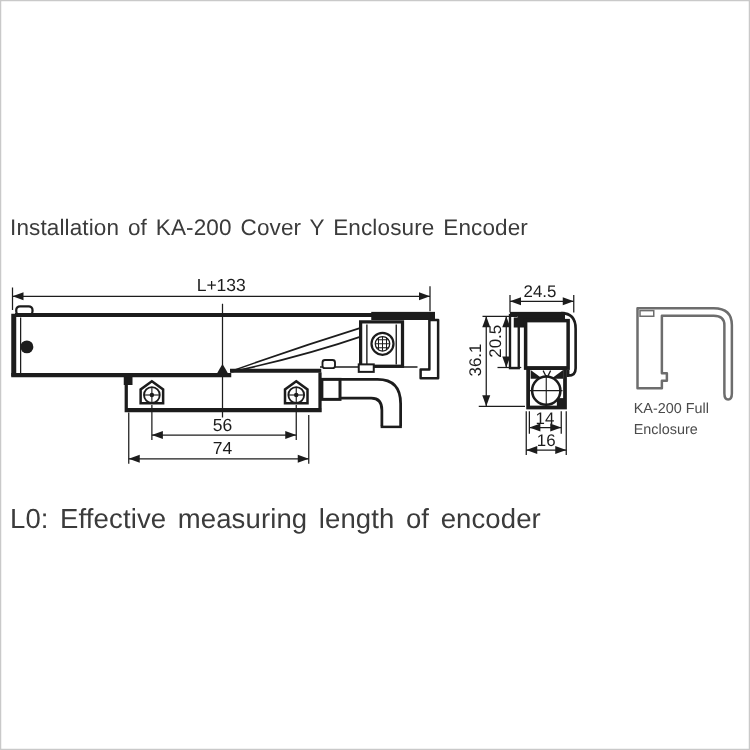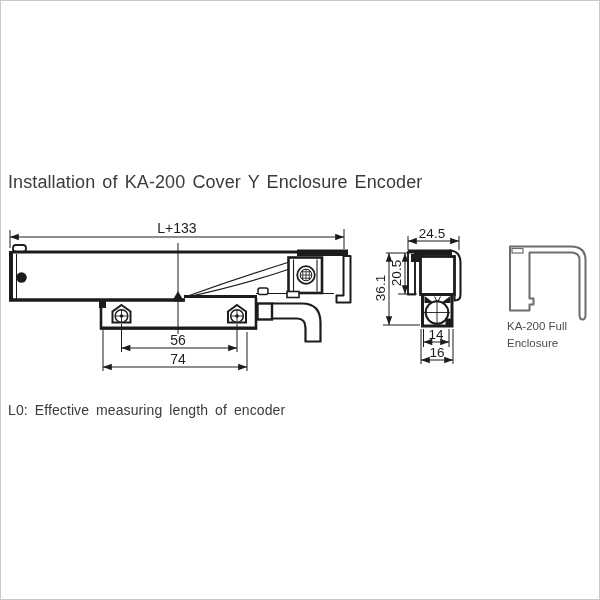--- a/index.html
+++ b/index.html
@@ -7,21 +7,21 @@
     position:relative;width:600px;height:600px;background:#fff;
     font-family:"Liberation Sans",sans-serif;overflow:hidden;
   }
   .frame{position:absolute;inset:0;border:1px solid var(--frame-border);pointer-events:none;}
   .title-text{
     position:absolute;left:8px;top:172px;width:560px;
     font-size:18px;color:var(--text);letter-spacing:.1px;word-spacing:2px;
   }
   .note-text{
     position:absolute;left:8px;top:402px;width:560px;
-    font-size:14px;color:var(--text);letter-spacing:.1px;word-spacing:3px;
+    font-size:22px;color:var(--text);letter-spacing:.1px;word-spacing:3px;
   }
   svg{position:absolute;left:0;top:0;}
   .ln{stroke:var(--drawing-line);fill:none;}
   .fw{fill:#ffffff;stroke:var(--drawing-line);}
   .fb{fill:var(--drawing-line);stroke:none;}
   .dim{stroke:var(--drawing-line);stroke-width:1;fill:none;
        marker-start:url(#arr);marker-end:url(#arr);}
   .ext{stroke:var(--drawing-line);stroke-width:1;fill:none;}
   text.d{fill:var(--drawing-line);font-family:"Liberation Sans",sans-serif;font-size:13.5px;}
   text.dl{font-size:14px;}

